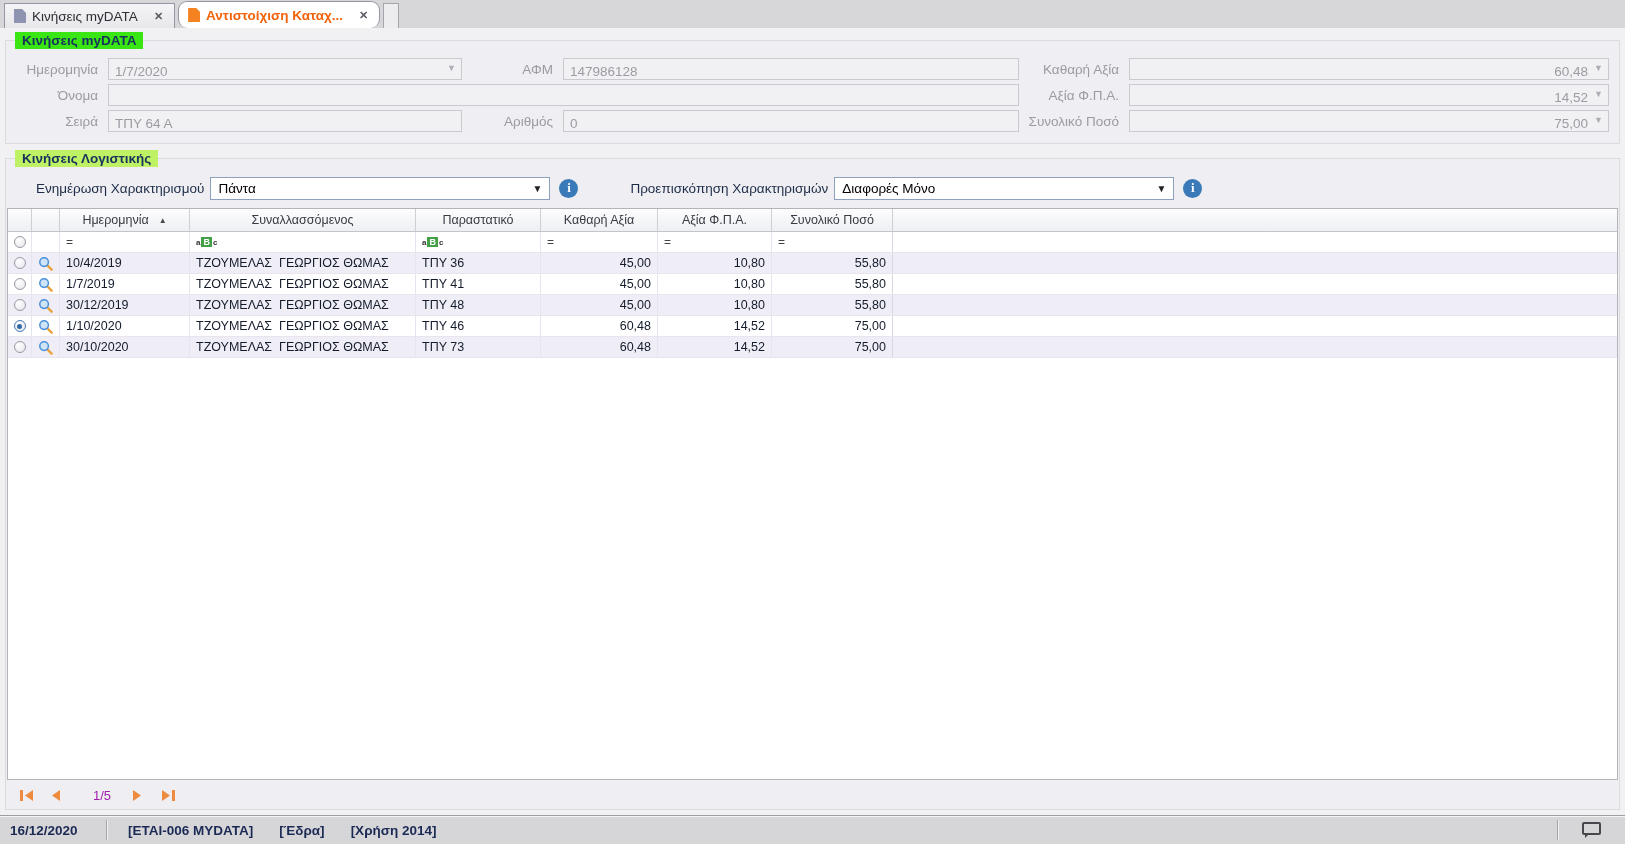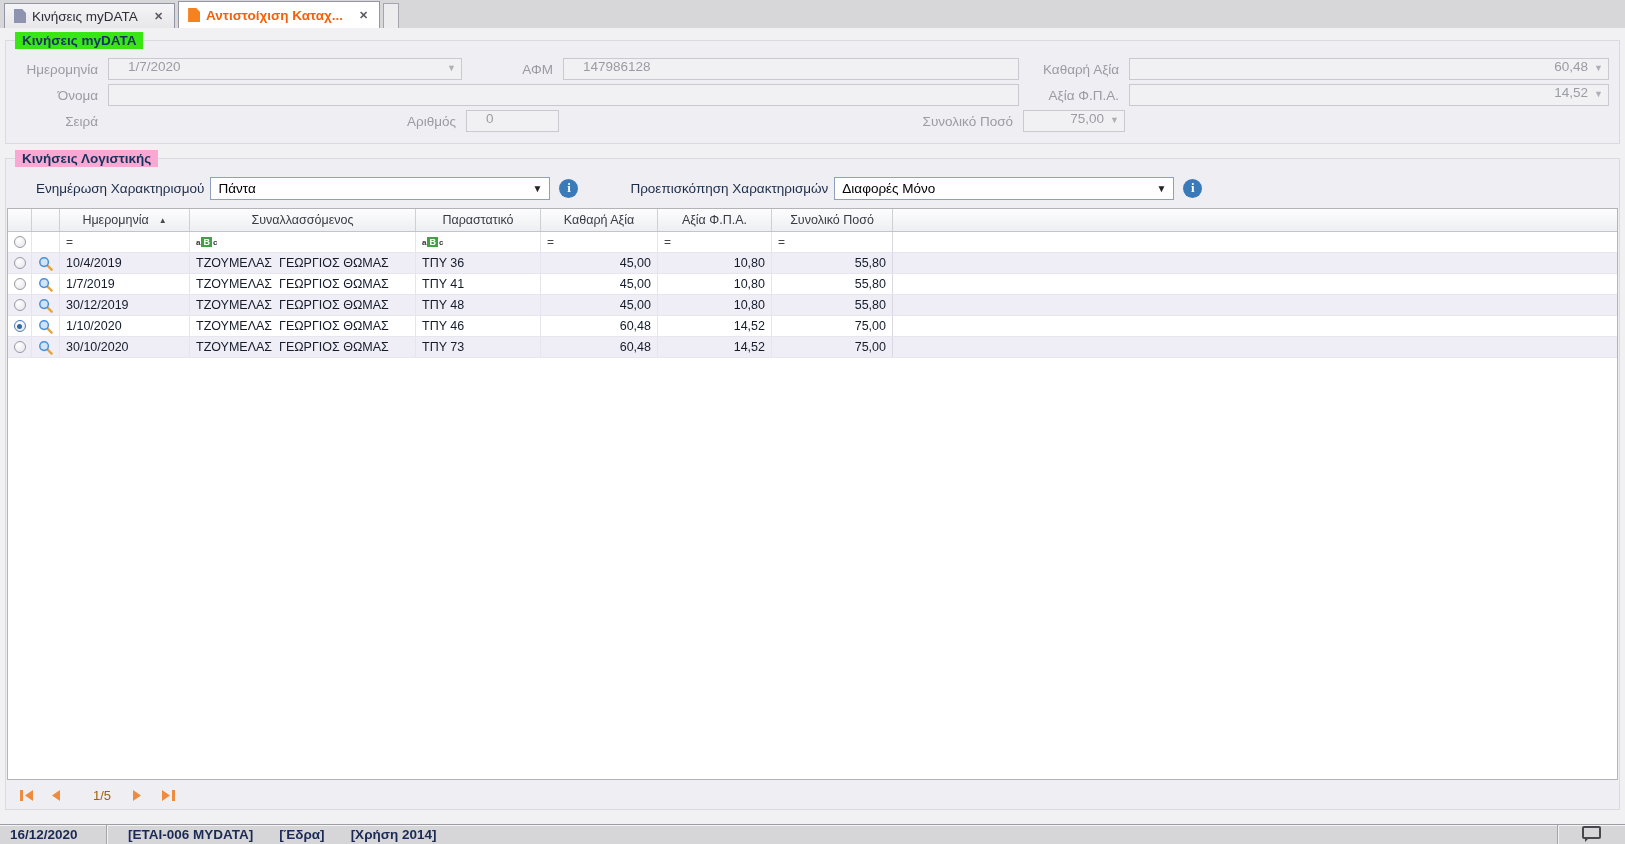--- a/index.html
+++ b/index.html
@@ -12,42 +12,42 @@
     color:#222;
   }
 
   
   .tabbar { height:28px; background:#d7d6d9; display:flex; align-items:flex-end; padding-left:4px; }
   .tab {
     height:25px; display:flex; align-items:center; gap:6px; padding:0 9px;
     border:1px solid #9497a3; border-bottom:none; background:linear-gradient(#f5f5f7,#e7e7ea);
     margin-right:3px; font-size:13.5px; color:#2e2e36; cursor:default;
   }
-  .tab.active { background:#ffffff; color:#f2620a; font-weight:bold; height:27px; }
+  .tab.active { background:#ffffff; color:#f2620a; font-weight:bold; height:27px;border-radius:9px; }
   .doc-icon { width:12px; height:14px; display:inline-block;
     clip-path:polygon(0 0,68% 0,100% 28%,100% 100%,0 100%); }
   .tab-close { font-size:11px; font-weight:bold; color:#5b5b63; margin-left:8px; padding:0 2px; }
   .tab-stub { width:16px; height:25px; background:#ededef; border:1px solid #a5a5ad; border-bottom:none; }
 
   
   .panel { position:relative; margin:0 5px; background:#efeef2; border:1px solid #dbdade; }
   .panel-title {
     position:absolute; top:-9px; left:9px; padding:0 7px; line-height:17px;
     font-weight:bold; font-size:13.5px; color:#17325c;
   }
   #panel-mydata { margin-top:12px; height:104px; padding-top:16px; }
   #panel-acc   { margin-top:14px; height:652px; display:flex; flex-direction:column; }
 
   
   .fields { display:grid; grid-template-columns:100px 358px 97px 460px 106px auto;
             grid-auto-rows:24px; row-gap:2px; align-items:center; margin-right:8px; }
   .flabel { color:#9b9ba3; text-align:right; padding-right:8px; font-size:13.5px;
             white-space:nowrap; overflow:hidden; }
   .ffield { height:22px; background:#f1f1f4; border:1px solid #c9c9cf; color:#9b9ba3;
-            font-size:13.5px; display:flex; align-items:flex-start; padding:0 19px;
+            font-size:13.5px; display:flex; align-items:flex-end; padding:0 6px;
             position:relative; margin:0 2px; }
   .ffield.num { justify-content:flex-end; padding-right:20px; }
   .ffield .dd-arrow { position:absolute; right:5px; top:4px; font-size:9px; color:#aeaeb6; }
   .span3 { grid-column:2 / span 3; }
 
   
   .combo-row { display:flex; align-items:center; margin:17px 0 0 30px; height:24px; flex:0 0 auto; }
   .combo-label { font-size:13.5px; color:#1c2c48; white-space:nowrap; }
   .combo { width:340px; height:23px; background:#fff; border:1px solid #8fa0bd;
            display:flex; align-items:center; justify-content:space-between;
@@ -94,24 +94,24 @@
   .row-b { background:#ffffff; }
 
   .radio { width:12px; height:12px; border-radius:50%; border:1px solid #9a9aa4;
            background:radial-gradient(circle at 35% 30%, #ffffff, #e4e4ea); }
   .grid-row.selected .radio { border-color:#4a7ab5; display:flex; align-items:center; justify-content:center; }
   .grid-row.selected .radio::after { content:""; width:5px; height:5px; border-radius:50%; background:#2f69a8; }
 
   
   .pager { display:flex; align-items:center; height:30px; padding-left:13px; flex:0 0 auto; }
   .pager-btn { width:30px; display:flex; align-items:center; }
-  .pager-label { font-size:13px; color:#a16207; width:46px; text-align:center; margin-right:6px; }
-
-  
-  .statusbar { position:absolute; left:0; right:0; bottom:0; height:20px; background:#d6d5d8;
+  .pager-label { font-size:13px; color:#a21caf; width:46px; text-align:center; margin-right:6px; }
+
+  
+  .statusbar { position:absolute; left:0; right:0; bottom:0; height:29px; background:#d6d5d8;
                border-top:1px solid #9e9da3; box-shadow:inset 0 1px 0 #f4f4f6;
                display:flex; align-items:center; padding:0 10px;
                font-weight:bold; font-size:13.5px; color:#1b2a55; }
   .sb-date { width:88px; }
   .sb-div { width:1px; height:20px; background:#a6a5ab; box-shadow:1px 0 0 #f1f1f3; margin:0 8px; }
   .sb-item { margin:0 13px; white-space:nowrap; }
   .sb-right { margin-left:auto; display:flex; align-items:center; }
   .chat-icon { width:19px; height:13px; border:2px solid #47474d; border-radius:2px;
                position:relative; margin:0 14px 4px 16px; background:#d6d5d8; }
   .chat-icon::after { content:""; position:absolute; left:1px; bottom:-5px; width:0; height:0;
@@ -157,34 +157,37 @@
     <div class="ffield span3">
       <span></span>
     </div>
     <div class="flabel">Αξία Φ.Π.Α.</div>
     <div class="ffield num">
       <span>14,52</span>
       <span class="dd-arrow">▼</span>
     </div>
 
     <div class="flabel">Σειρά</div>
+    <div class="ffield">
+      <span>ΤΠΥ 64 Α</span>
+    </div>
     <div class="flabel">Αριθμός</div>
     <div class="ffield">
       <span>0</span>
     </div>
     <div class="flabel">Συνολικό Ποσό</div>
     <div class="ffield num">
       <span>75,00</span>
       <span class="dd-arrow">▼</span>
     </div>
   </div>
 </div>
 
 <div class="panel" id="panel-acc">
-  <div class="panel-title" style="background:#f9a8d4">Κινήσεις Λογιστικής</div>
+  <div class="panel-title" style="background:#bef264">Κινήσεις Λογιστικής</div>
 
   <div class="combo-row">
     <span class="combo-label">Ενημέρωση Χαρακτηρισμού</span>
     <div class="combo">
       <span>Πάντα</span>
       <span class="dd-arrow">▼</span>
     </div>
     <span class="info-icon">i</span>
     <span class="combo-gap"></span>
     <span class="combo-label">Προεπισκόπηση Χαρακτηρισμών</span>

